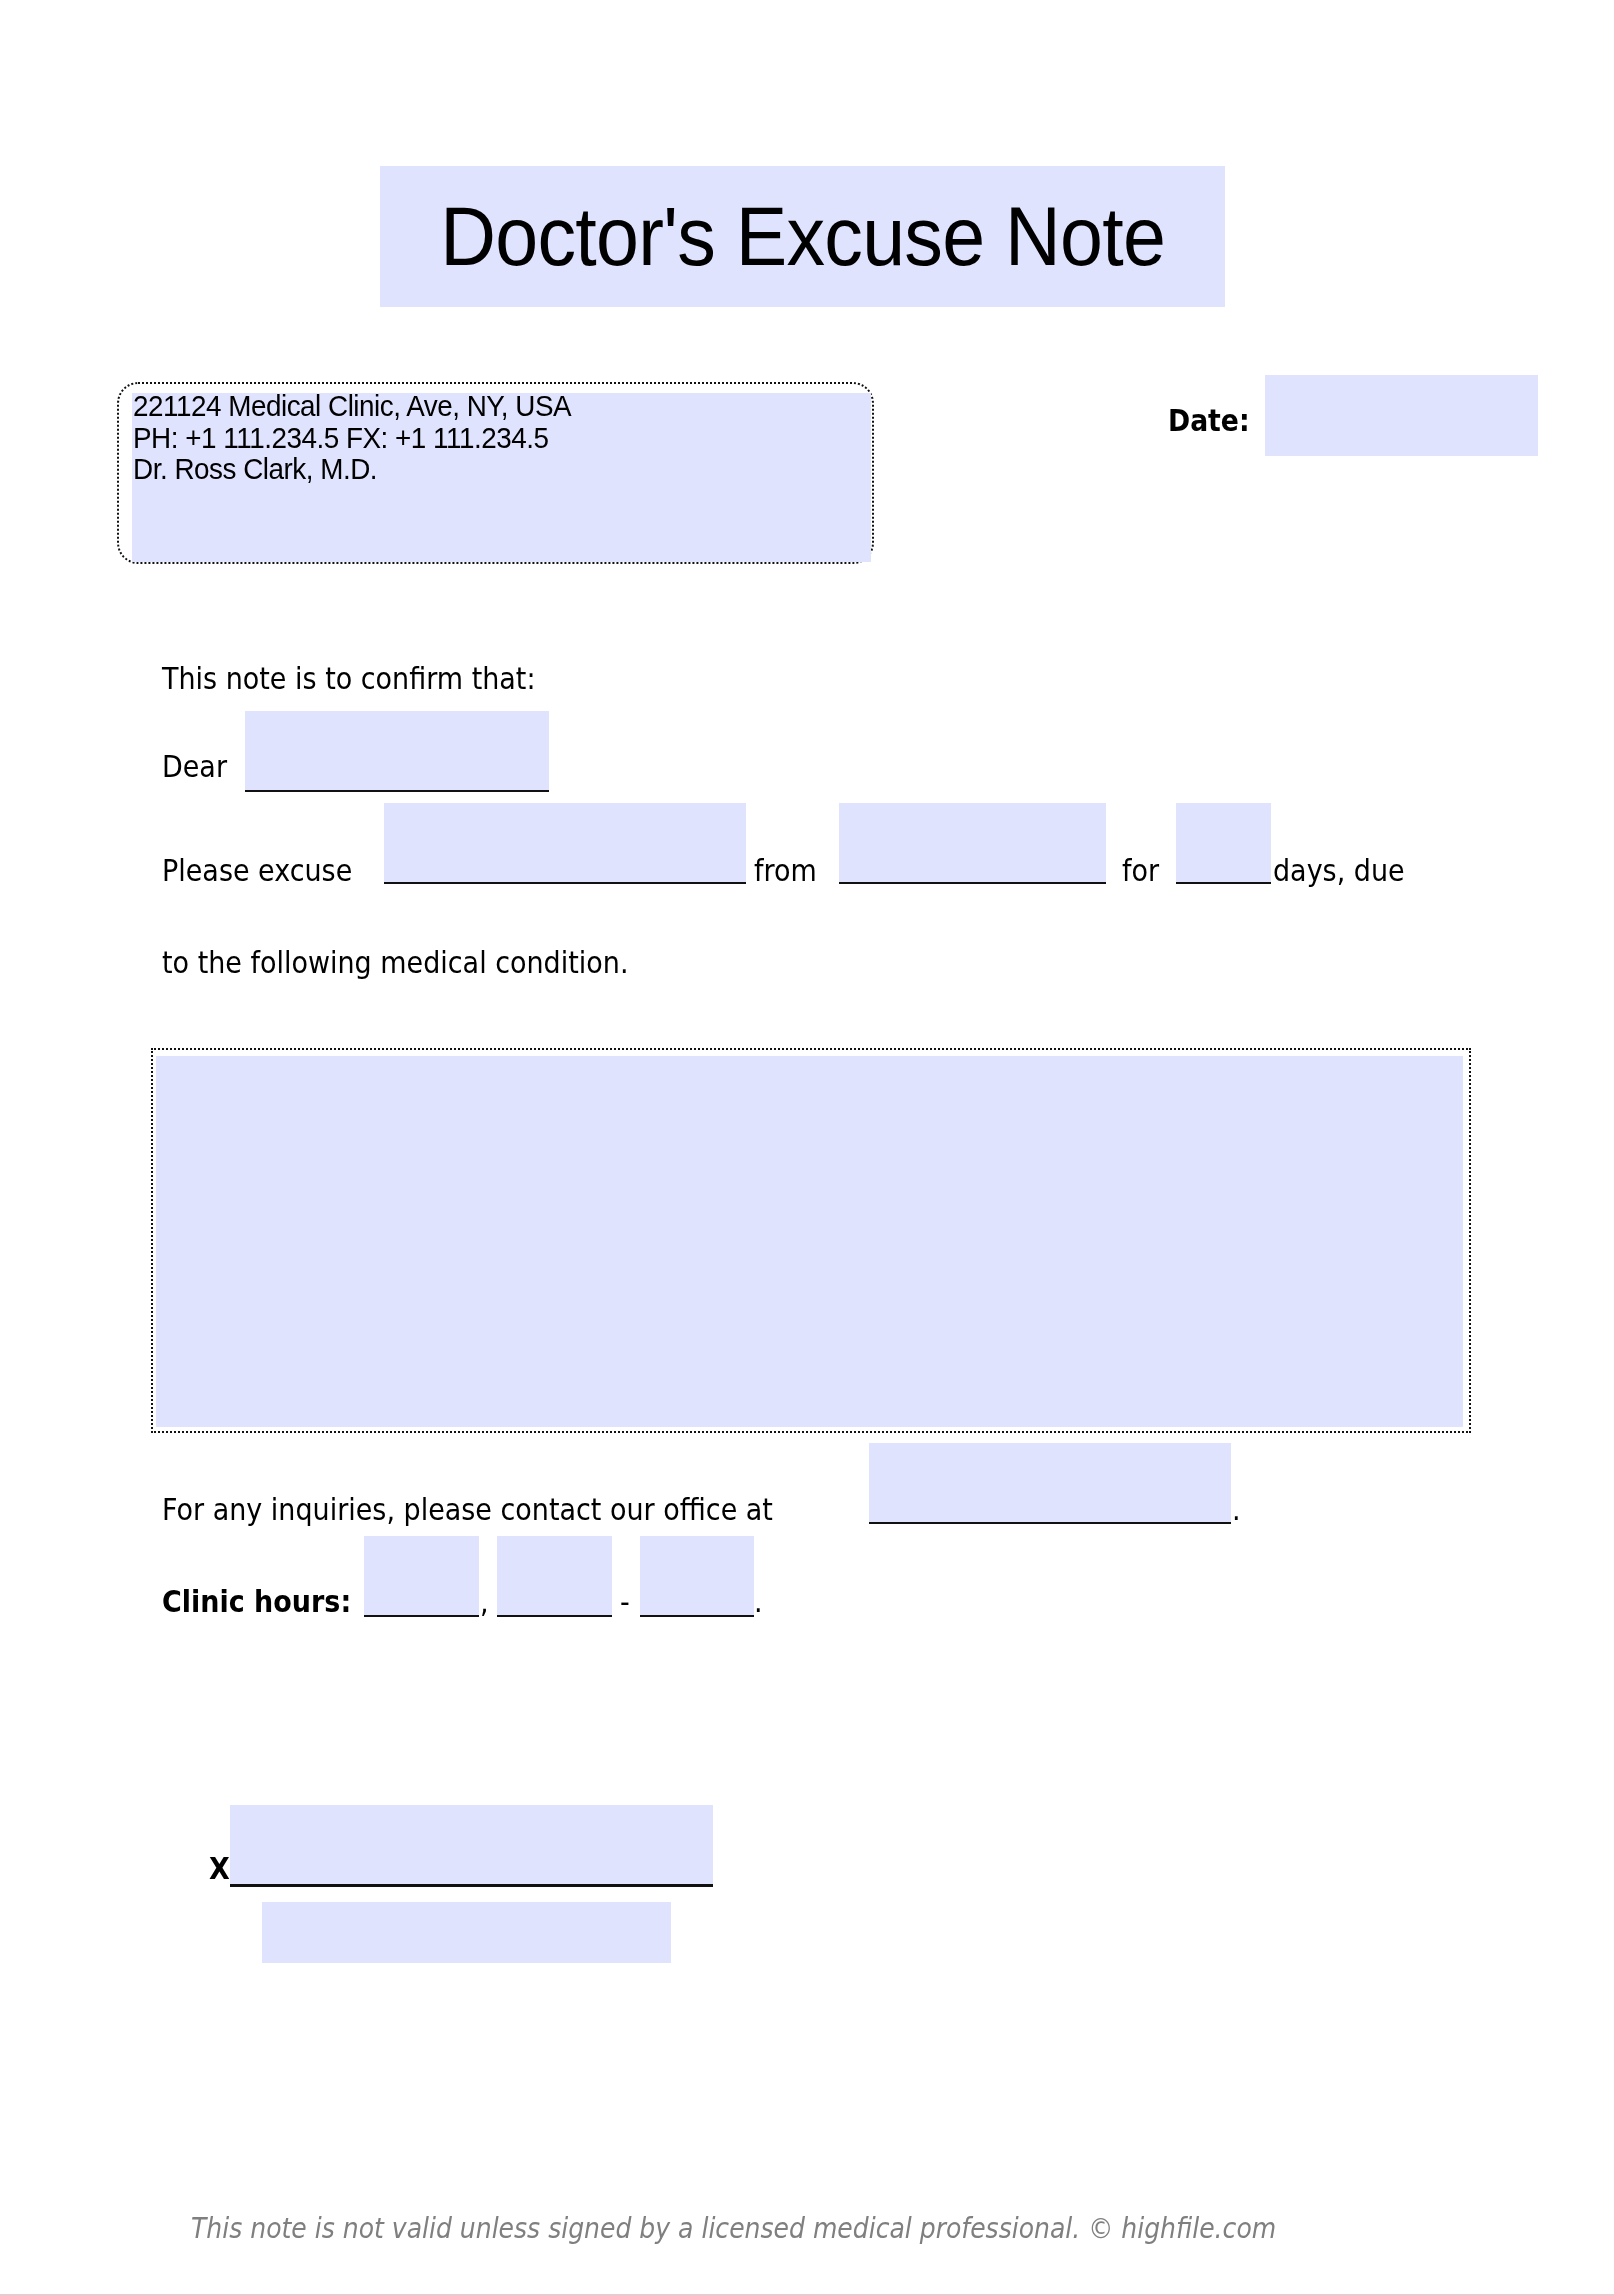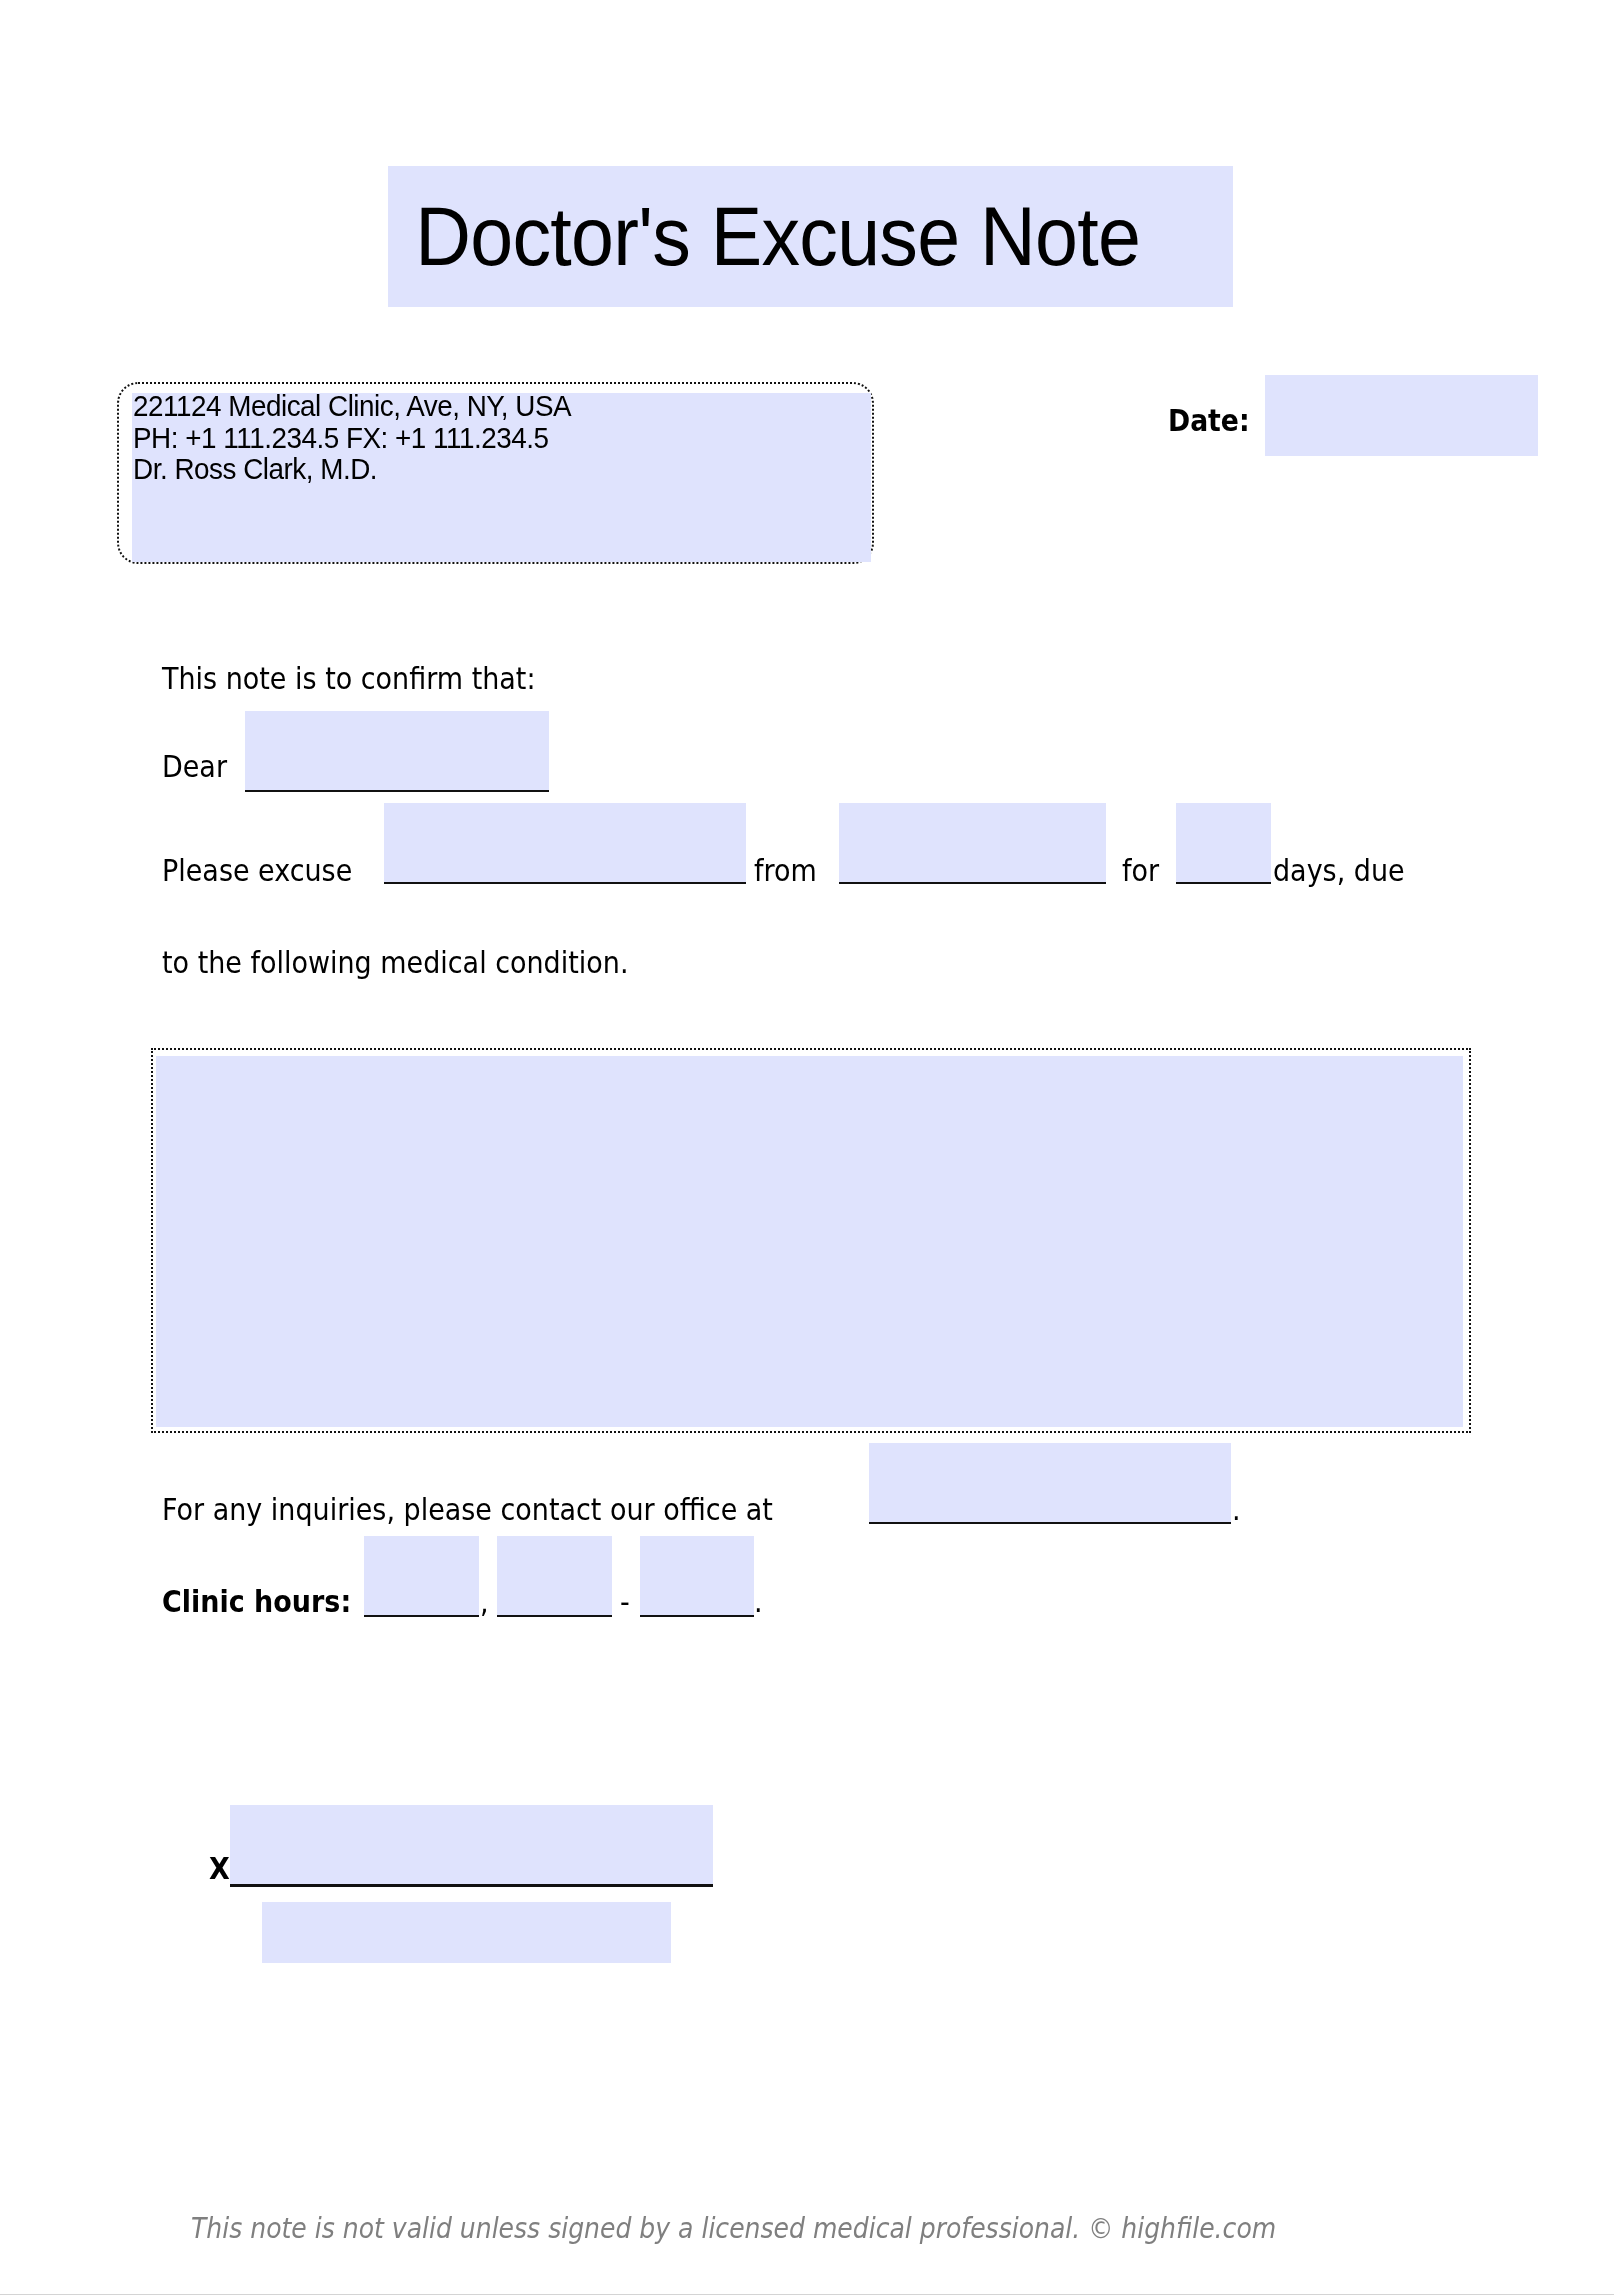--- a/index.html
+++ b/index.html
@@ -21,22 +21,22 @@
       width: 1615px;
       height: 2294px;
       background: #ffffff;
       border-bottom: 1.6px solid #d4d4d4;
     }
     .abs { position: absolute; }
     .fill { background: #dfe3fd; }
 
     
     .title-box {
-      left: 388px; top: 166px; width: 845px; height: 141px;
-      display: flex; align-items: center; 
+      left: 380px; top: 166px; width: 845px; height: 141px;
+      display: flex; align-items: center; justify-content: center;
     }
     .title-text {
       font-family: "Liberation Sans", sans-serif;
       font-size: 83px;
       letter-spacing: -0.8px;
       white-space: nowrap;
       transform: scaleX(0.93);
       line-height: 1;
     }
 

